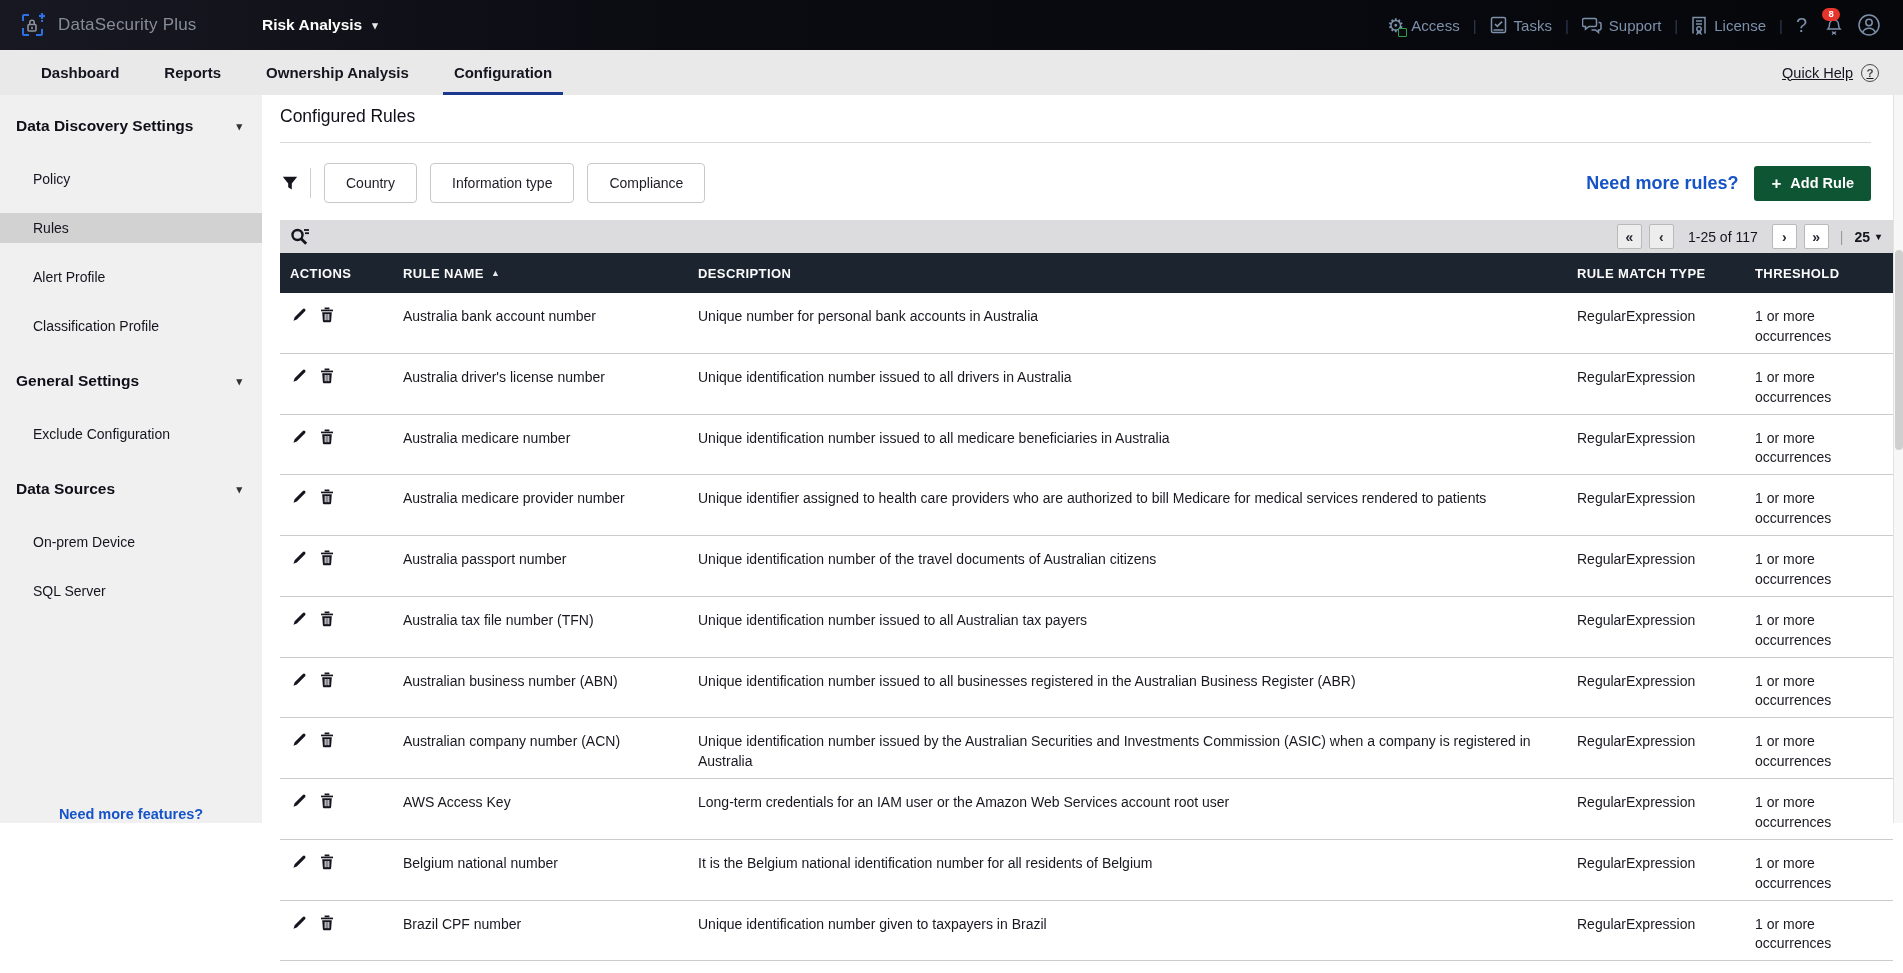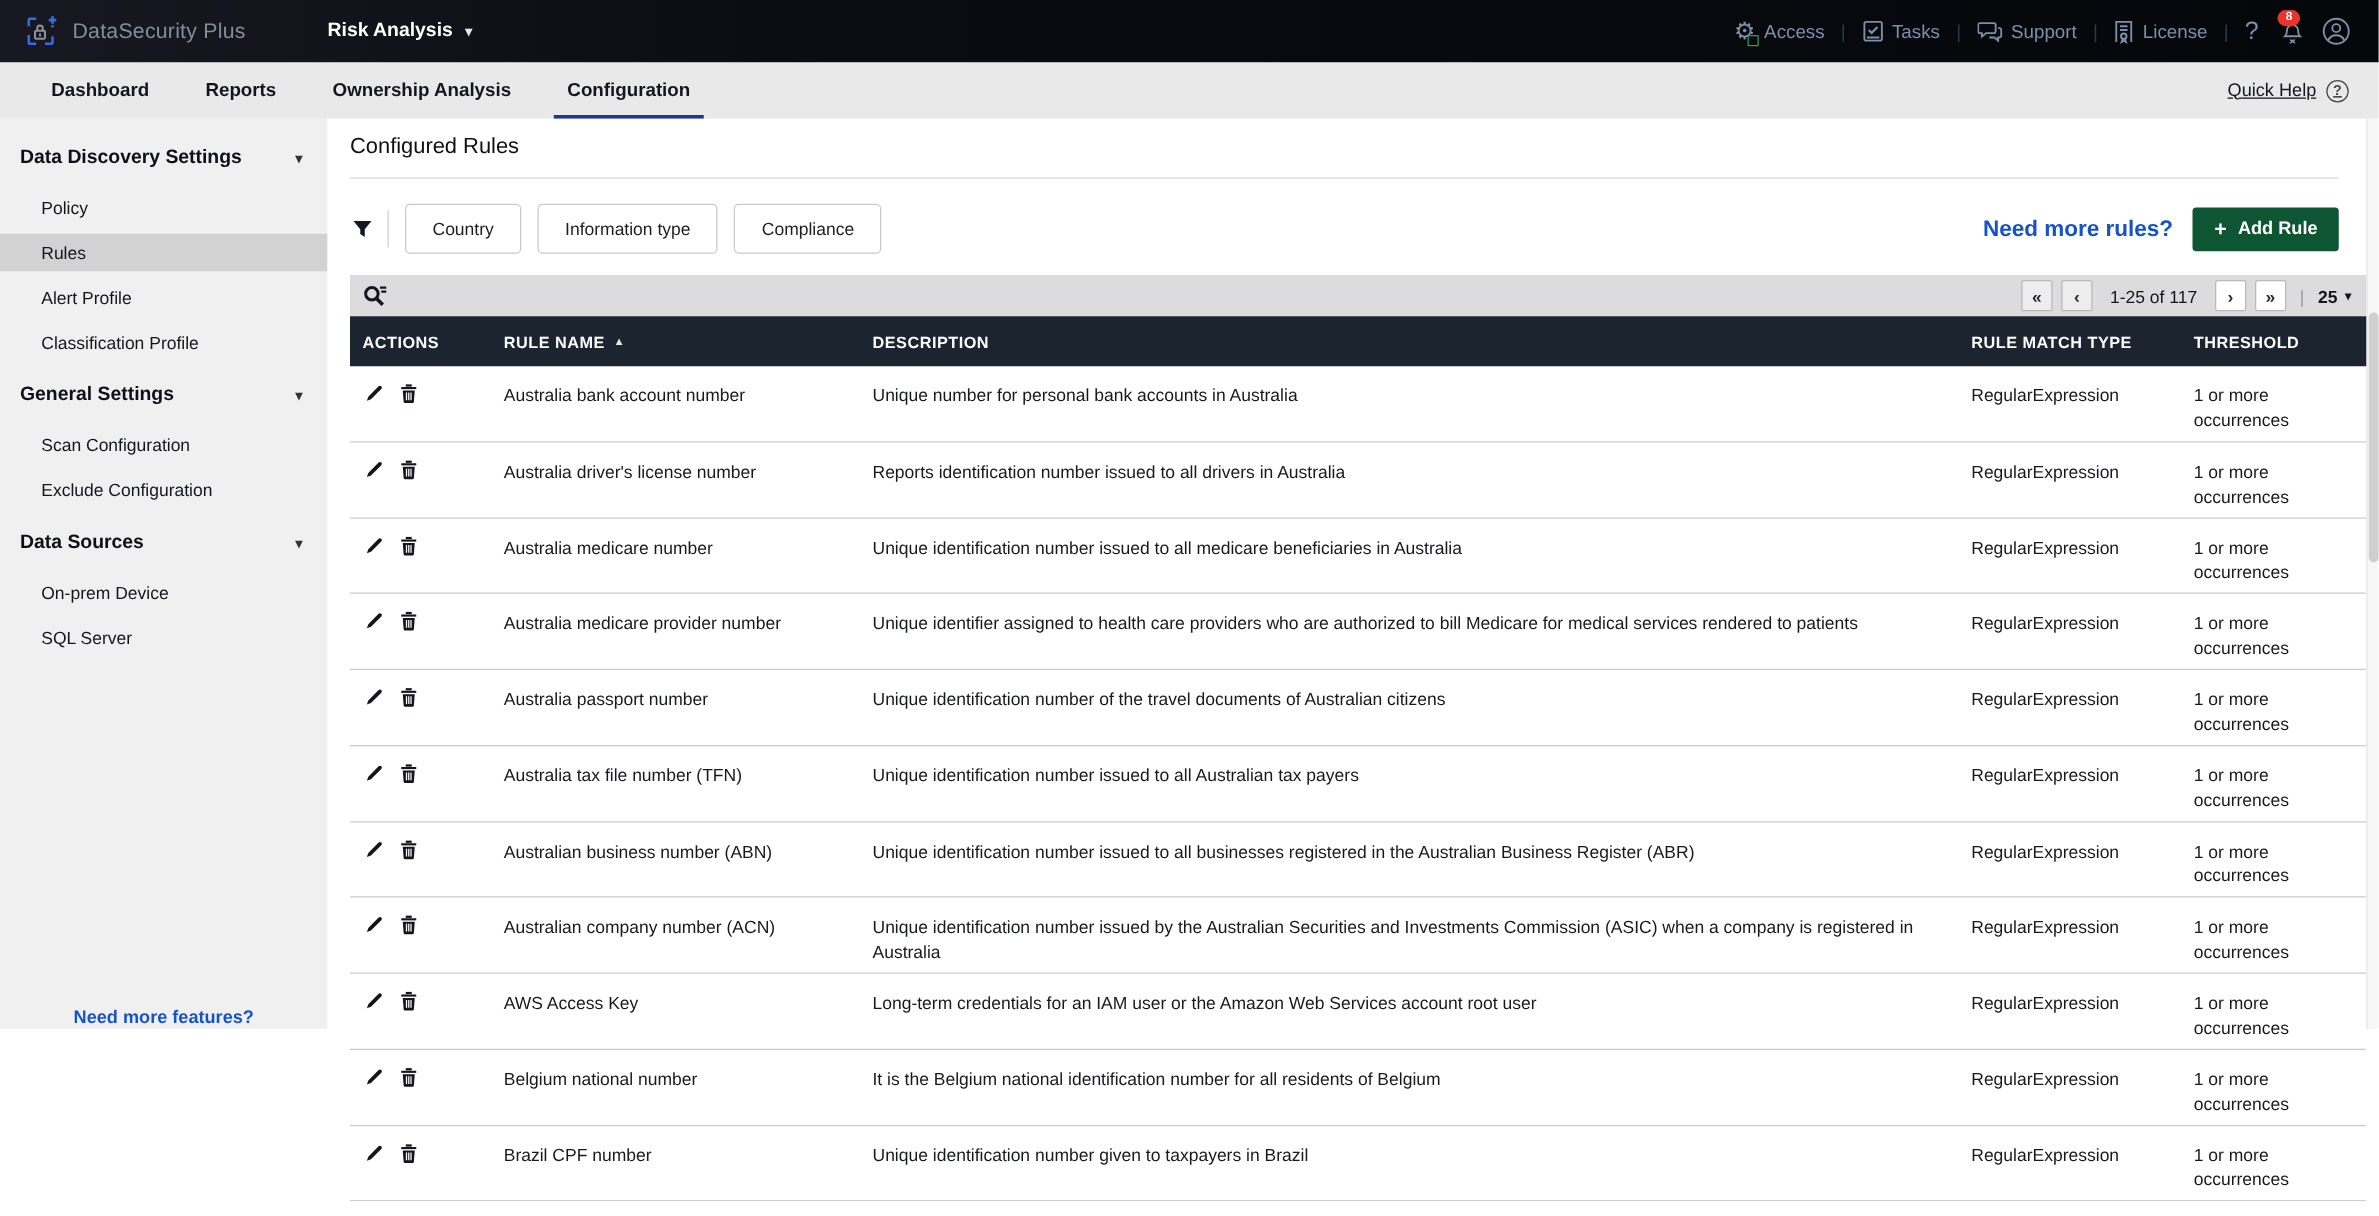--- a/index.html
+++ b/index.html
@@ -37,21 +37,21 @@
   .qh-circle { width:18px; height:18px; border:1.5px solid #4a4a4a; border-radius:50%;
                display:inline-flex; align-items:center; justify-content:center;
                font-size:11.5px; font-weight:700; color:#4a4a4a; }
 
   
   .content { display:flex; height:728px; }
   .sidebar { width:262px; background:#f0f0f1; padding-top:10px; position:relative; flex:none; }
   .side-section-title { display:flex; align-items:center; padding:12px 20px 10px 16px;
                         font-size:15.5px; font-weight:700; color:#0f0f18; cursor:pointer; }
   .side-caret { margin-left:auto; font-size:11px; color:#333; }
-  .side-item { padding:7px 10px 7px 33px; font-size:14px; color:#15151e; cursor:pointer; line-height:1; margin:6px 0; }
+  .side-item { padding:7px 10px 7px 33px; font-size:14px; color:#15151e; cursor:pointer; line-height:1; margin:19px 0; }
   .side-item { padding-top:8px; padding-bottom:8px; }
   .side-item.active { background:#d2d2d3; }
   .side-footer { position:absolute; bottom:1px; width:100%; text-align:center; color:#1553c6;
                  font-size:14.5px; font-weight:600; cursor:pointer; }
 
   .main { flex:1; min-width:0; background:#fff; padding-left:18px; position:relative; }
   .scrolltrack { width:10px; flex:none; background:#f7f7f7; border-left:1px solid #e2e2e2; }
   .scrollthumb { width:8px; margin:155px auto 0; height:200px; background:#cfcfcf; border-radius:4px; }
 
   
@@ -227,21 +227,20 @@
         <div class="side-item active"><span>Rules</span></div>
         <div class="side-item"><span>Alert Profile</span></div>
         <div class="side-item"><span>Classification Profile</span></div>
       </div>
     <div class="side-section-title">
       <span>General Settings</span>
       <span class="side-caret">▾</span>
     </div>
     <div>
 
-    <div class="side-item"><span>Scan Configuration</span></div>
         <div class="side-item"><span>Exclude Configuration</span></div>
       </div>
     <div class="side-section-title">
       <span>Data Sources</span>
       <span class="side-caret">▾</span>
     </div>
     <div>
 
     <div class="side-item"><span>On-prem Device</span></div>
         <div class="side-item"><span>SQL Server</span></div>
@@ -359,21 +358,21 @@
                 <path d="M2.2 5.3 h9.6 l-.7 9 a1.1 1.1 0 0 1 -1.1 1 H4 a1.1 1.1 0 0 1 -1.1 -1 Z" fill="#15151f"></path>
                 <g stroke="#fff" stroke-width="1">
                   <line x1="5.2" y1="7" x2="5.2" y2="13.2"></line>
                   <line x1="7" y1="7" x2="7" y2="13.2"></line>
                   <line x1="8.8" y1="7" x2="8.8" y2="13.2"></line>
                 </g>
               </svg>
             </button>
           </div>
           <div class="cell">Australia driver's license number</div>
-          <div class="cell">Reports identification number issued to all drivers in Australia</div>
+          <div class="cell">Unique identification number issued to all drivers in Australia</div>
           <div class="cell">RegularExpression</div>
           <div class="cell cell-threshold">1 or more occurrences</div>
         </div>
 
         <div class="grid-row trow">
           <div class="cell-actions">
             <button class="icon-btn">
               <svg width="15" height="15" viewBox="0 0 16 16">
                 <path d="M1.6 14.6 L2.8 11 L11.6 2.2 a1.6 1.6 0 0 1 2.3 2.3 L5.1 13.3 L1.6 14.6 Z" fill="#15151f"></path>
               </svg>

